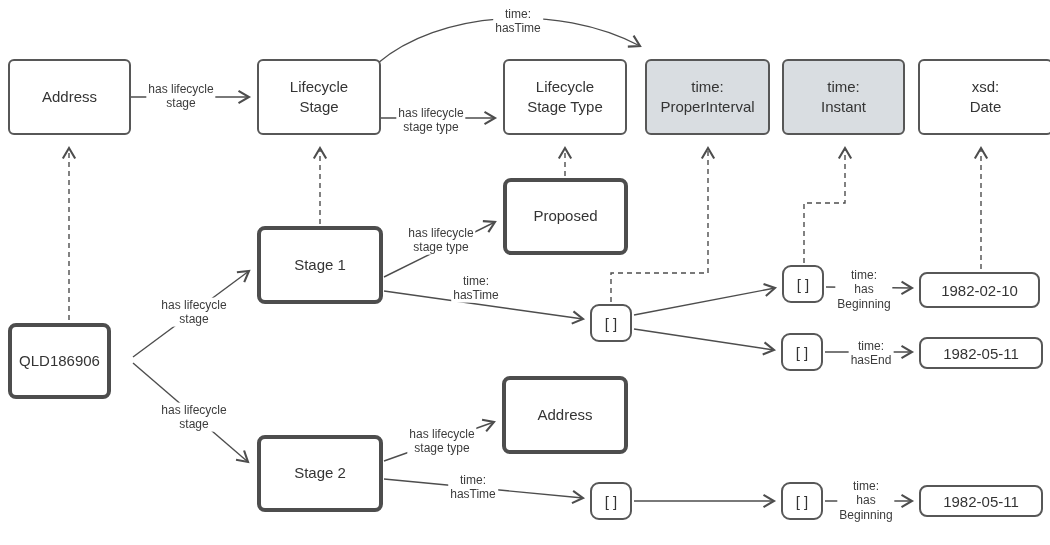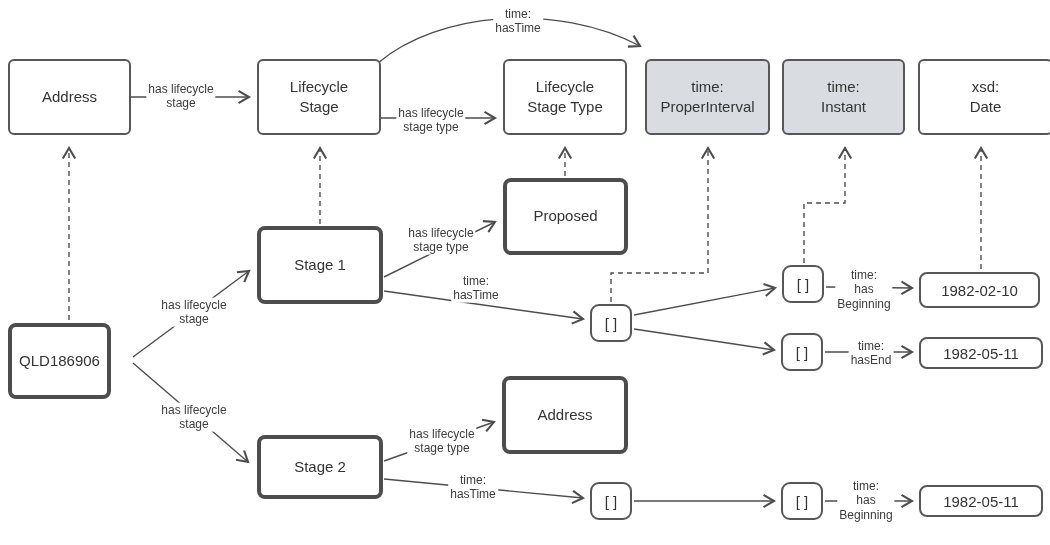--- a/index.html
+++ b/index.html
@@ -114,21 +114,21 @@
 ProperInterval</div>
   <div class="node class-box type-box" style="left:782px;top:59px;width:123px;height:76px">time:
 Instant</div>
   <div class="node class-box" style="left:918px;top:59px;width:135px;height:76px">xsd:
 Date</div>
 
   <div class="node instance-box" style="left:503px;top:178px;width:125px;height:77px">Proposed</div>
   <div class="node instance-box" style="left:257px;top:226px;width:126px;height:78px">Stage 1</div>
   <div class="node instance-box" style="left:8px;top:323px;width:103px;height:76px">QLD186906</div>
   <div class="node instance-box" style="left:502px;top:376px;width:126px;height:78px">Address</div>
-  <div class="node instance-box" style="left:257px;top:435px;width:126px;height:64px">Stage 2</div>
+  <div class="node instance-box" style="left:257px;top:435px;width:126px;height:77px">Stage 2</div>
 
   <div class="node bnode" style="left:590px;top:304px;width:42px;height:38px">[ ]</div>
   <div class="node bnode" style="left:782px;top:265px;width:42px;height:38px">[ ]</div>
   <div class="node bnode" style="left:781px;top:333px;width:42px;height:38px">[ ]</div>
   <div class="node bnode" style="left:590px;top:482px;width:42px;height:38px">[ ]</div>
   <div class="node bnode" style="left:781px;top:482px;width:42px;height:38px">[ ]</div>
 
   <div class="node date-box" style="left:919px;top:272px;width:121px;height:36px">1982-02-10</div>
   <div class="node date-box" style="left:919px;top:337px;width:124px;height:32px">1982-05-11</div>
   <div class="node date-box" style="left:919px;top:485px;width:124px;height:32px">1982-05-11</div>

